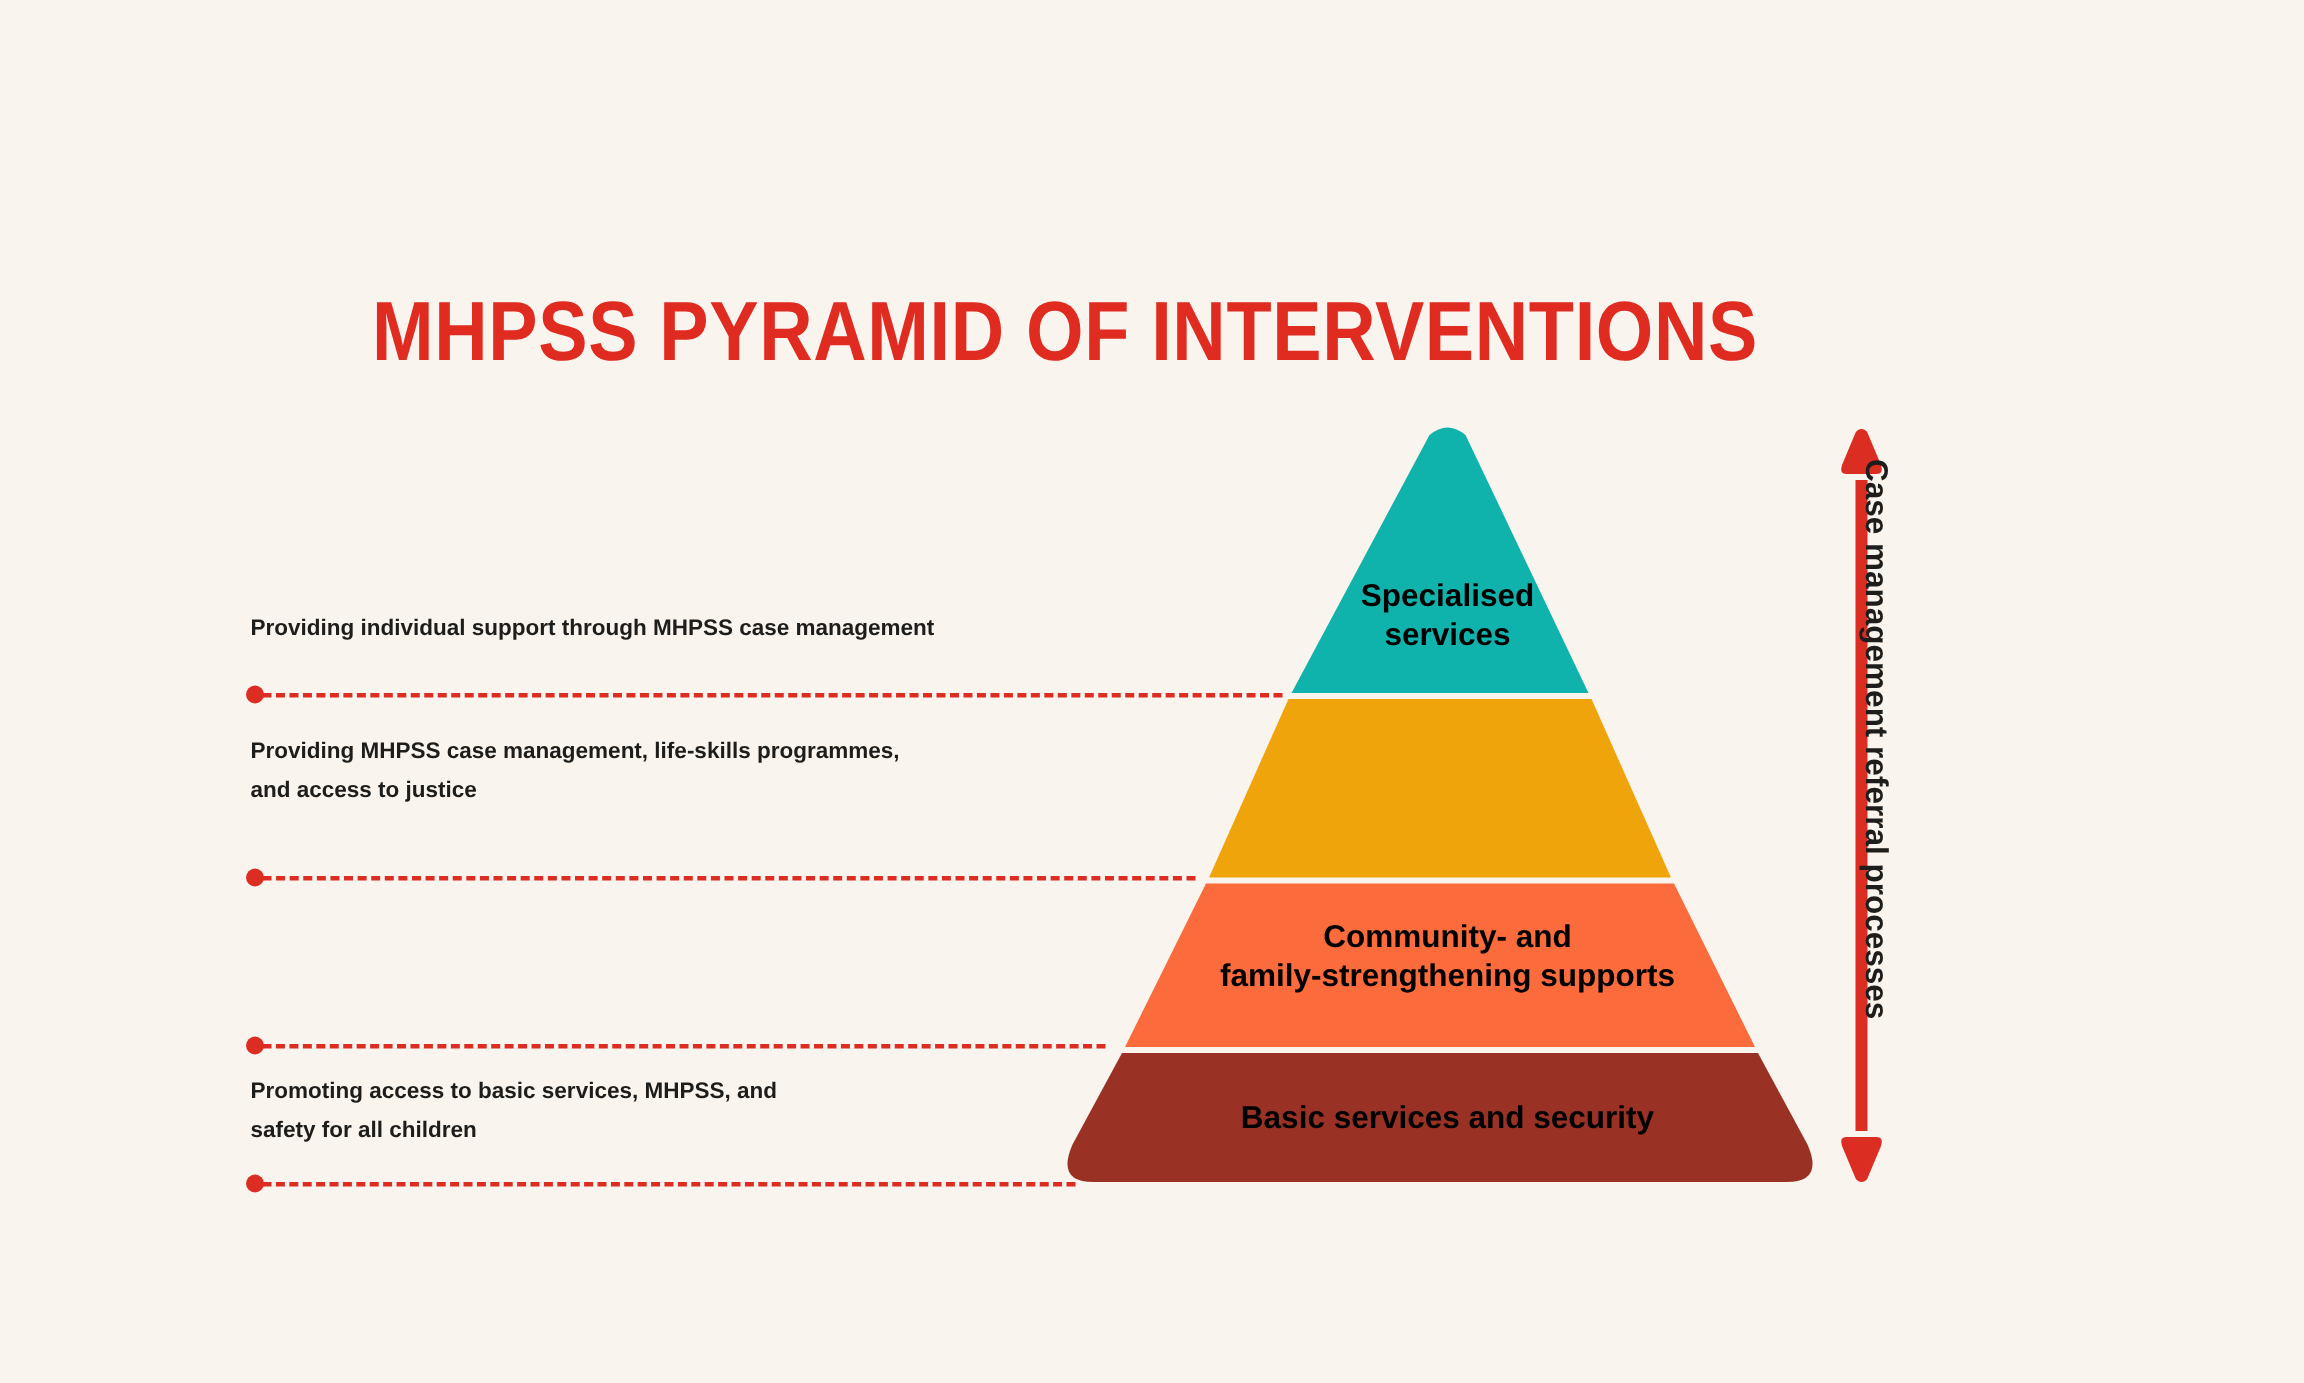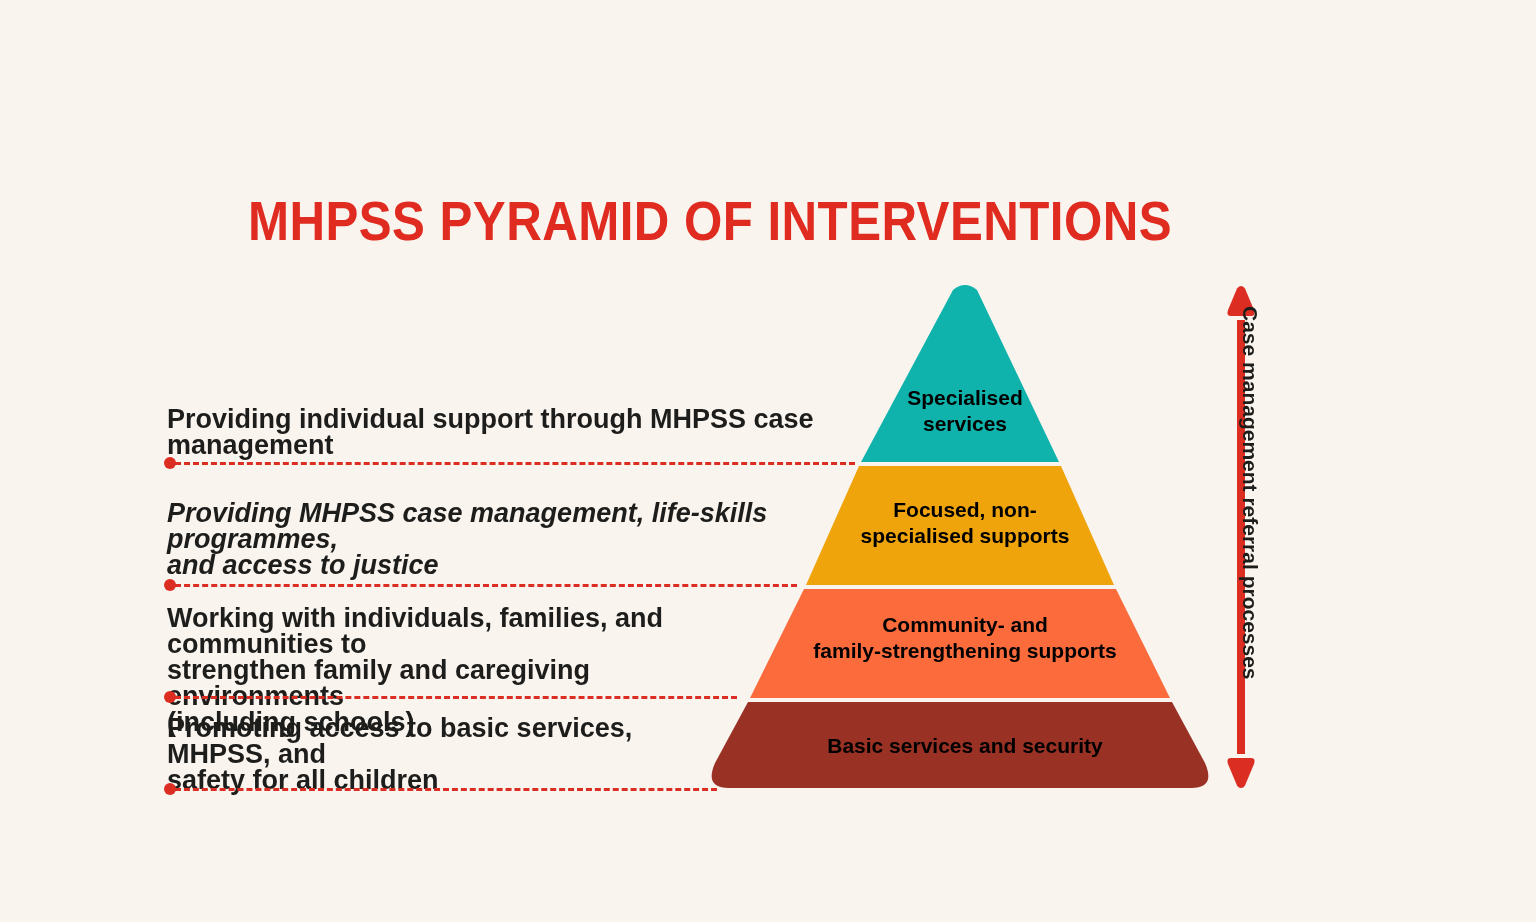--- a/index.html
+++ b/index.html
@@ -38,27 +38,27 @@
     transform-origin: center center;
     white-space: nowrap;
   }
 
   
   .desc {
     position: absolute;
     left: 167px;
     font-family: "Liberation Sans", sans-serif;
     font-weight: bold;
-    font-size: 27px;
+    font-size: 15px;
     line-height: 26px;
     color: #1d1d1b;
     white-space: pre-line;
   }
   #desc-0 { top: 406px; width: 700px; }
-  #desc-1 { top: 500px; width: 660px; font-style: italic; }
+  #desc-1 { top: 488px; width: 660px; }
   #desc-2 { top: 605px; width: 600px; }
   #desc-3 { top: 715px; width: 560px; }
 
   
   .connector {
     position: absolute;
     height: 14px;
     left: 164px;
   }
   .connector .dot {
@@ -137,23 +137,20 @@
 </head>
 <body>
 
 <div id="canvas">
 
   <div id="title">MHPSS PYRAMID OF INTERVENTIONS</div>
 
   <div class="desc" id="desc-0">Providing individual support through MHPSS case management</div>
   <div class="desc" id="desc-1">Providing MHPSS case management, life-skills programmes,
 and access to justice</div>
-  <div class="desc" id="desc-2">Working with individuals, families, and communities to
-strengthen family and caregiving environments
-(including schools)</div>
   <div class="desc" id="desc-3">Promoting access to basic services, MHPSS, and
 safety for all children</div>
 
   <div class="connector" id="conn-0">
     <span class="dot"></span>
     <span class="dash"></span>
   </div>
   <div class="connector" id="conn-1">
     <span class="dot"></span>
     <span class="dash"></span>
@@ -173,22 +170,20 @@
       <path d="M 253 12 Q 265 2 277 12 L 359 184 L 161 184 Z" fill="#0fb3ac"></path>
 
       <path d="M 159 188 L 361 188 L 414 307 L 106 307 Z" fill="#efa40b"></path>
 
       <path d="M 104 311 L 416 311 L 470 420 L 50 420 Z" fill="#fb6b3c"></path>
 
       <path d="M 48 424 L 472 424 L 505 485 Q 516 510 491 510 L 29 510 Q 4 510 15 485 Z" fill="#993225"></path>
     </svg>
     <div class="tier-label" id="label-0">Specialised
 services</div>
-    <div class="tier-label" id="label-1">Focused, non-
-specialised supports</div>
     <div class="tier-label" id="label-3">Basic services and security</div>
     <div class="tier-label" id="label-2">Community- and
 family-strengthening supports</div>
   </div>
 
   <div id="arrow">
     <svg width="30" height="506" viewBox="0 0 30 506">
       <g fill="#dc2d22">
         <path d="M 11 36 L 19 36 L 19 470 L 11 470 Z"></path>
         <path d="M 15 2 Q 17.5 2 19 4.5 L 28 26 Q 30 32 25 32 L 5 32 Q 0 32 2 26 L 11 4.5 Q 12.5 2 15 2 Z"></path>

